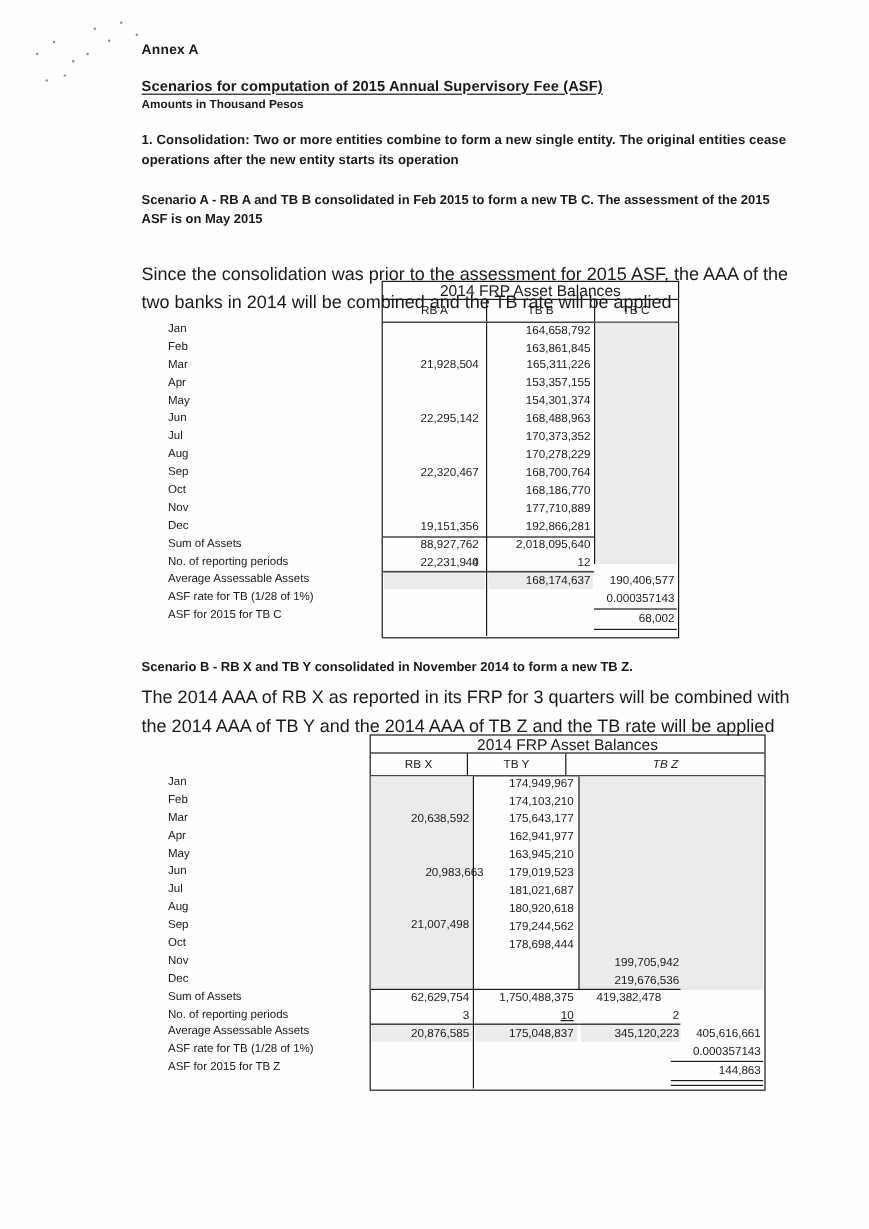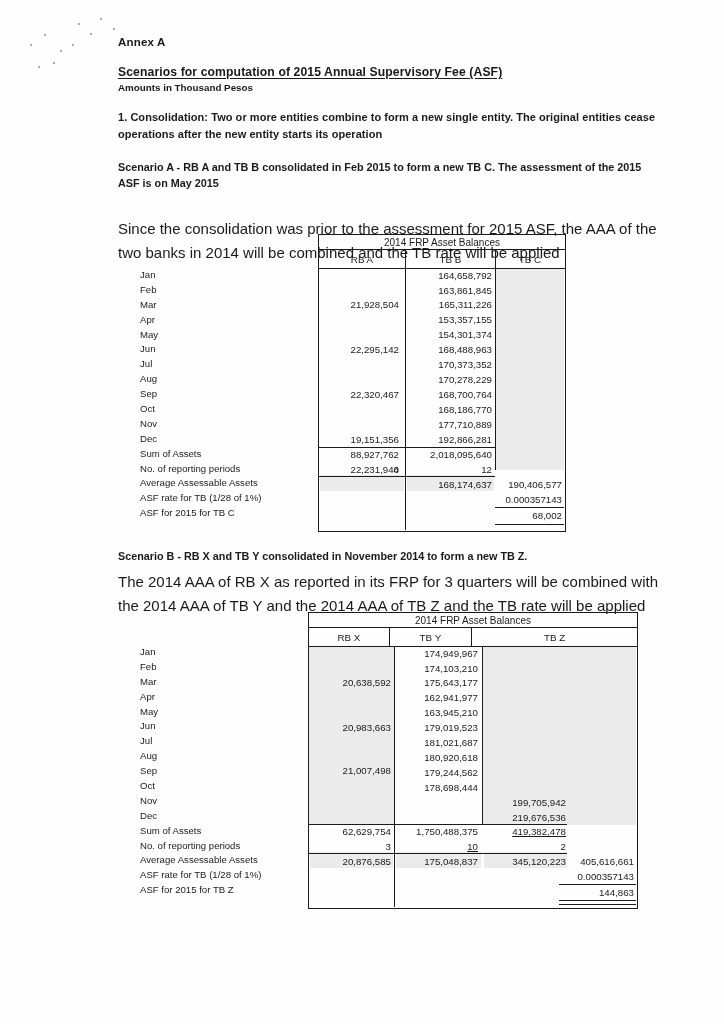--- a/index.html
+++ b/index.html
@@ -98,21 +98,21 @@
     top: 0;
     border: 1.4px solid #1a1a1a;
     box-sizing: border-box;
   }
   .grid .hdr-top {
     height: 15px;
     border-bottom: 1.1px solid #1a1a1a;
     display: flex;
     align-items: center;
     justify-content: center;
-    font-size: 10px;
+    font-size: 13px;
     box-sizing: border-box;
   }
   .grid .hdr-cols {
     display: flex;
     height: 19px;
     border-bottom: 1.4px solid #1a1a1a;
     box-sizing: border-box;
   }
   .grid .hdr-cols > div {
     display: flex;
@@ -285,35 +285,35 @@
       <div>ASF for 2015 for TB Z</div>
     </div>
 
     <div class="grid" style="left:168px; top:-33px; width:330px; height:297px;">
 
       <div class="hdr-top">2014 FRP Asset Balances</div>
 
       <div class="hdr-cols">
         <div style="width:85px;">RB X</div>
         <div class="vsep" style="width:88px;">TB Y</div>
-        <div class="vsep" style="width:177px;">TB Z</div>
+        <div class="vsep" style="width:177px;font-style:italic;">TB Z</div>
       </div>
 
       <div class="body-area" style="height:260px;">
 
         <div class="colbox shaded" style="left:0; width:85px; top:0; height:178px; bottom:auto;"></div>
         <div class="colbox vsep" style="left:85px; width:88px;"></div>
         <div class="colbox vsep shaded" style="left:173px; width:154px; top:0; height:178px; bottom:auto;"></div>
 
         <div class="colbox shaded" style="left:1px; width:83px; top:205px; height:16px; bottom:auto;"></div>
         <div class="colbox shaded" style="left:87px; width:85px; top:205px; height:16px; bottom:auto;"></div>
         <div class="colbox shaded" style="left:175px; width:83px; top:205px; height:16px; bottom:auto;"></div>
 
         <div class="num" style="left:0; top:29px; width:82px;">20,638,592</div>
-        <div class="num" style="left:0; top:74px; width:82px;">20,983,663</div>
+        <div class="num" style="left:0; top:74px; width:82px;padding-left:12px;">20,983,663</div>
         <div class="num" style="left:0; top:117px; width:82px;">21,007,498</div>
         <div class="num" style="left:0; top:178px; width:82px;">62,629,754</div>
         <div class="num" style="left:0; top:193px; width:82px;">3</div>
         <div class="num" style="left:0; top:208px; width:82px;">20,876,585</div>
 
         <div class="num" style="left:85px; top:0px; width:84px;">174,949,967</div>
         <div class="num" style="left:85px; top:15px; width:84px;">174,103,210</div>
         <div class="num" style="left:85px; top:29px; width:84px;">175,643,177</div>
         <div class="num" style="left:85px; top:44px; width:84px;">162,941,977</div>
         <div class="num" style="left:85px; top:59px; width:84px;">163,945,210</div>
@@ -321,21 +321,21 @@
         <div class="num" style="left:85px; top:89px; width:84px;">181,021,687</div>
         <div class="num" style="left:85px; top:104px; width:84px;">180,920,618</div>
         <div class="num" style="left:85px; top:119px; width:84px;">179,244,562</div>
         <div class="num" style="left:85px; top:134px; width:84px;">178,698,444</div>
         <div class="num" style="left:85px; top:178px; width:84px;">1,750,488,375</div>
         <div class="num" style="left:85px; top:193px; width:84px;text-decoration:underline;">10</div>
         <div class="num" style="left:85px; top:208px; width:84px;">175,048,837</div>
 
         <div class="num" style="left:173px; top:149px; width:84px;">199,705,942</div>
         <div class="num" style="left:173px; top:164px; width:84px;">219,676,536</div>
-        <div class="num" style="left:173px; top:178px; width:84px;text-decoration:underline;">419,382,478</div>
+        <div class="num" style="left:158px; top:178px; width:84px;">419,382,478</div>
         <div class="num" style="left:173px; top:193px; width:84px;">2</div>
         <div class="num" style="left:173px; top:208px; width:84px;">345,120,223</div>
 
         <div class="num" style="right:3px; top:208px; width:80px;">405,616,661</div>
         <div class="num" style="right:3px; top:223px; width:80px;">0.000357143</div>
         <div class="num" style="right:3px; top:239px; width:80px;">144,863</div>
 
         <div class="rule" style="left:0; width:258px; top:177px;"></div>
         <div class="rule" style="left:0; width:258px; top:206px;"></div>
         <div class="rule-thin" style="left:250px; width:77px; top:237px;"></div>

